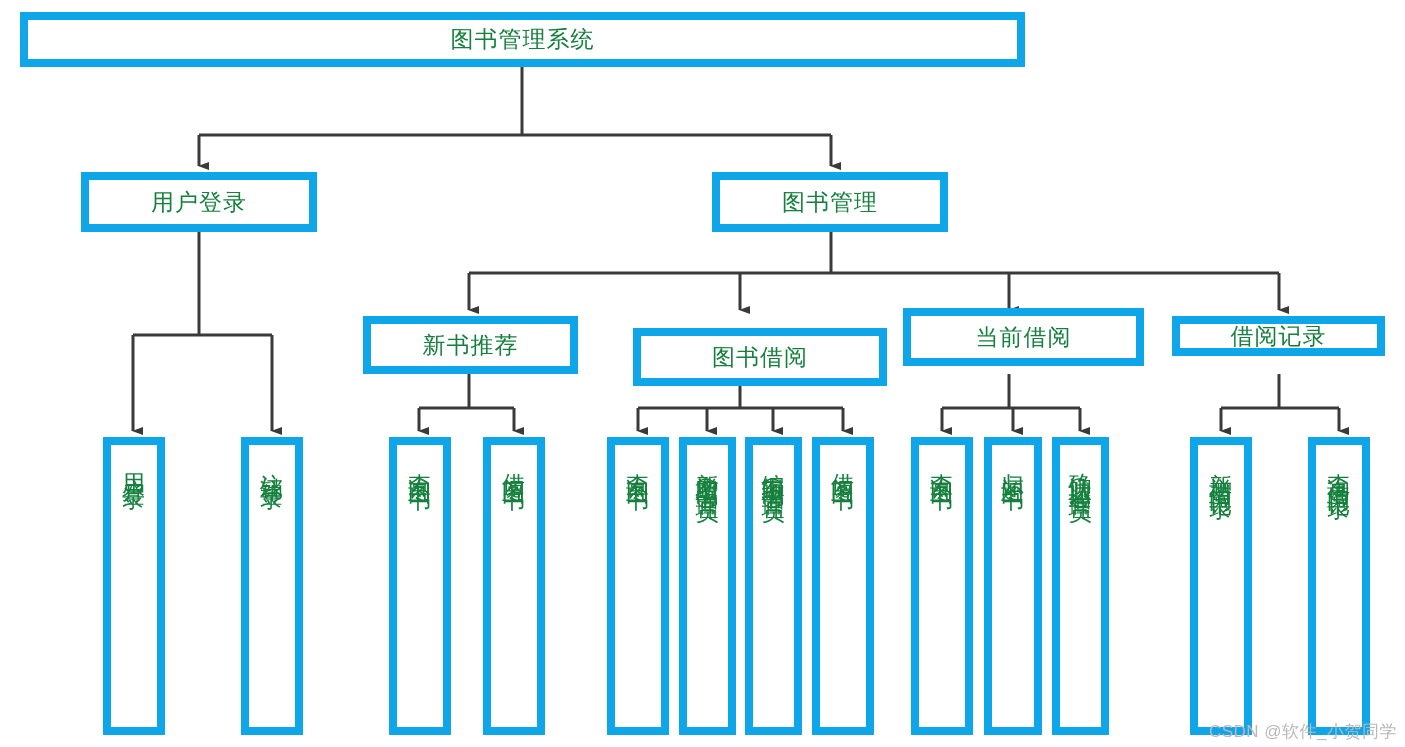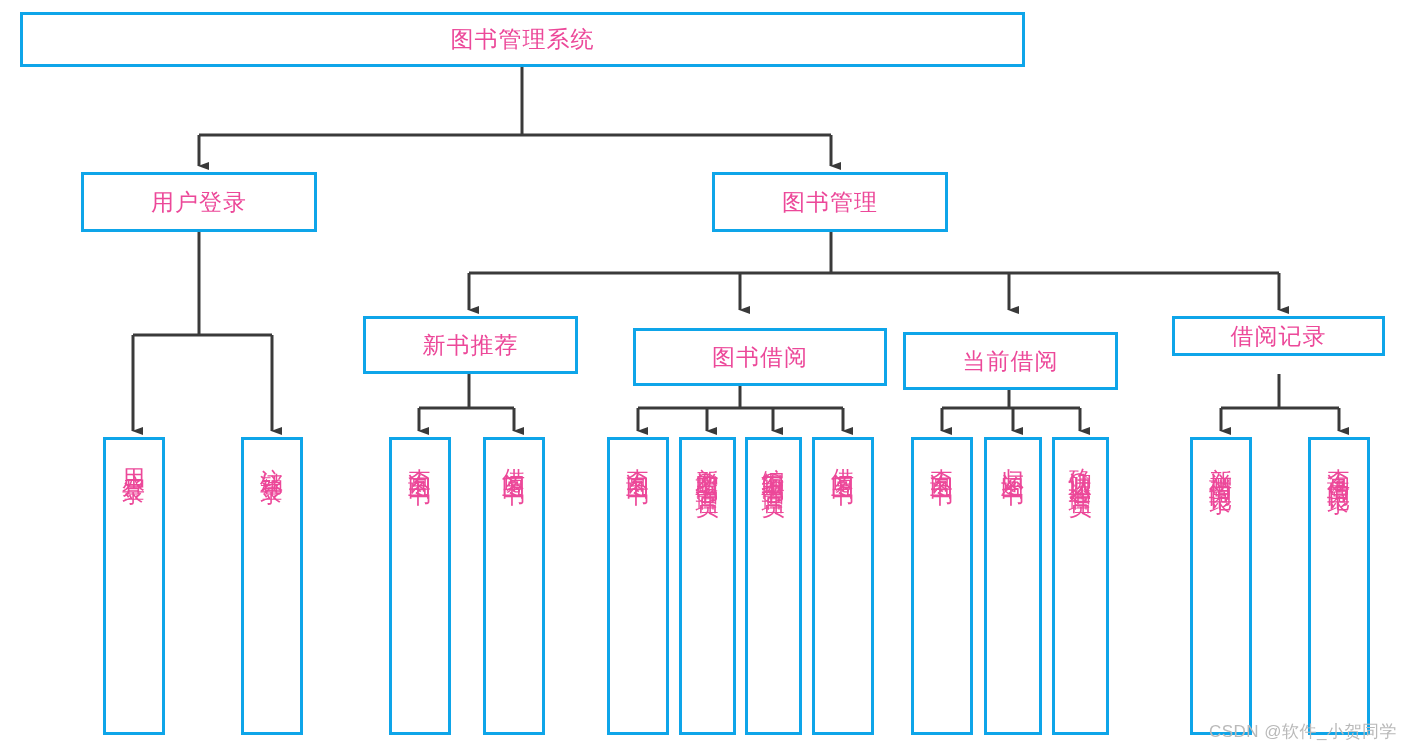--- a/index.html
+++ b/index.html
@@ -24,25 +24,25 @@
     left: 0;
     top: 0;
     width: 1405px;
     height: 747px;
     pointer-events: none;
   }
   .node {
     position: absolute;
     box-sizing: border-box;
     background: #ffffff;
-    border: 3px solid #0ea5e9;
+    border: 8px solid #0ea5e9;
     display: flex;
     align-items: center;
     justify-content: center;
-    color: #ec4899;
+    color: #15803d;
   }
   .node-label {
     display: block;
     white-space: pre;
   }
   .node.horizontal .node-label {
     font-size: 23px;
     letter-spacing: 1px;
     line-height: 1;
   }
@@ -142,21 +142,21 @@
   <div class="node horizontal" style="left:363px; top:316px; width:215px; height:58px;">
     <span class="node-label">新书推荐</span>
   </div>
 
   <div class="node horizontal" style="left:712px; top:172px; width:236px; height:60px;">
     <span class="node-label">图书管理</span>
   </div>
   <div class="node horizontal" style="left:633px; top:328px; width:254px; height:58px;">
     <span class="node-label">图书借阅</span>
   </div>
-  <div class="node horizontal" style="left:903px; top:332px; width:215px; height:58px;">
+  <div class="node horizontal" style="left:903px; top:308px; width:241px; height:58px;">
     <span class="node-label">当前借阅</span>
   </div>
   <div class="node horizontal" style="left:1172px; top:316px; width:213px; height:40px;">
     <span class="node-label">借阅记录</span>
   </div>
 
   <div class="node vertical" style="left:103px; top:437px; width:62px; height:298px;">
     <span class="node-label">用户登录</span>
   </div>
   <div class="node vertical" style="left:241px; top:437px; width:62px; height:298px;">

